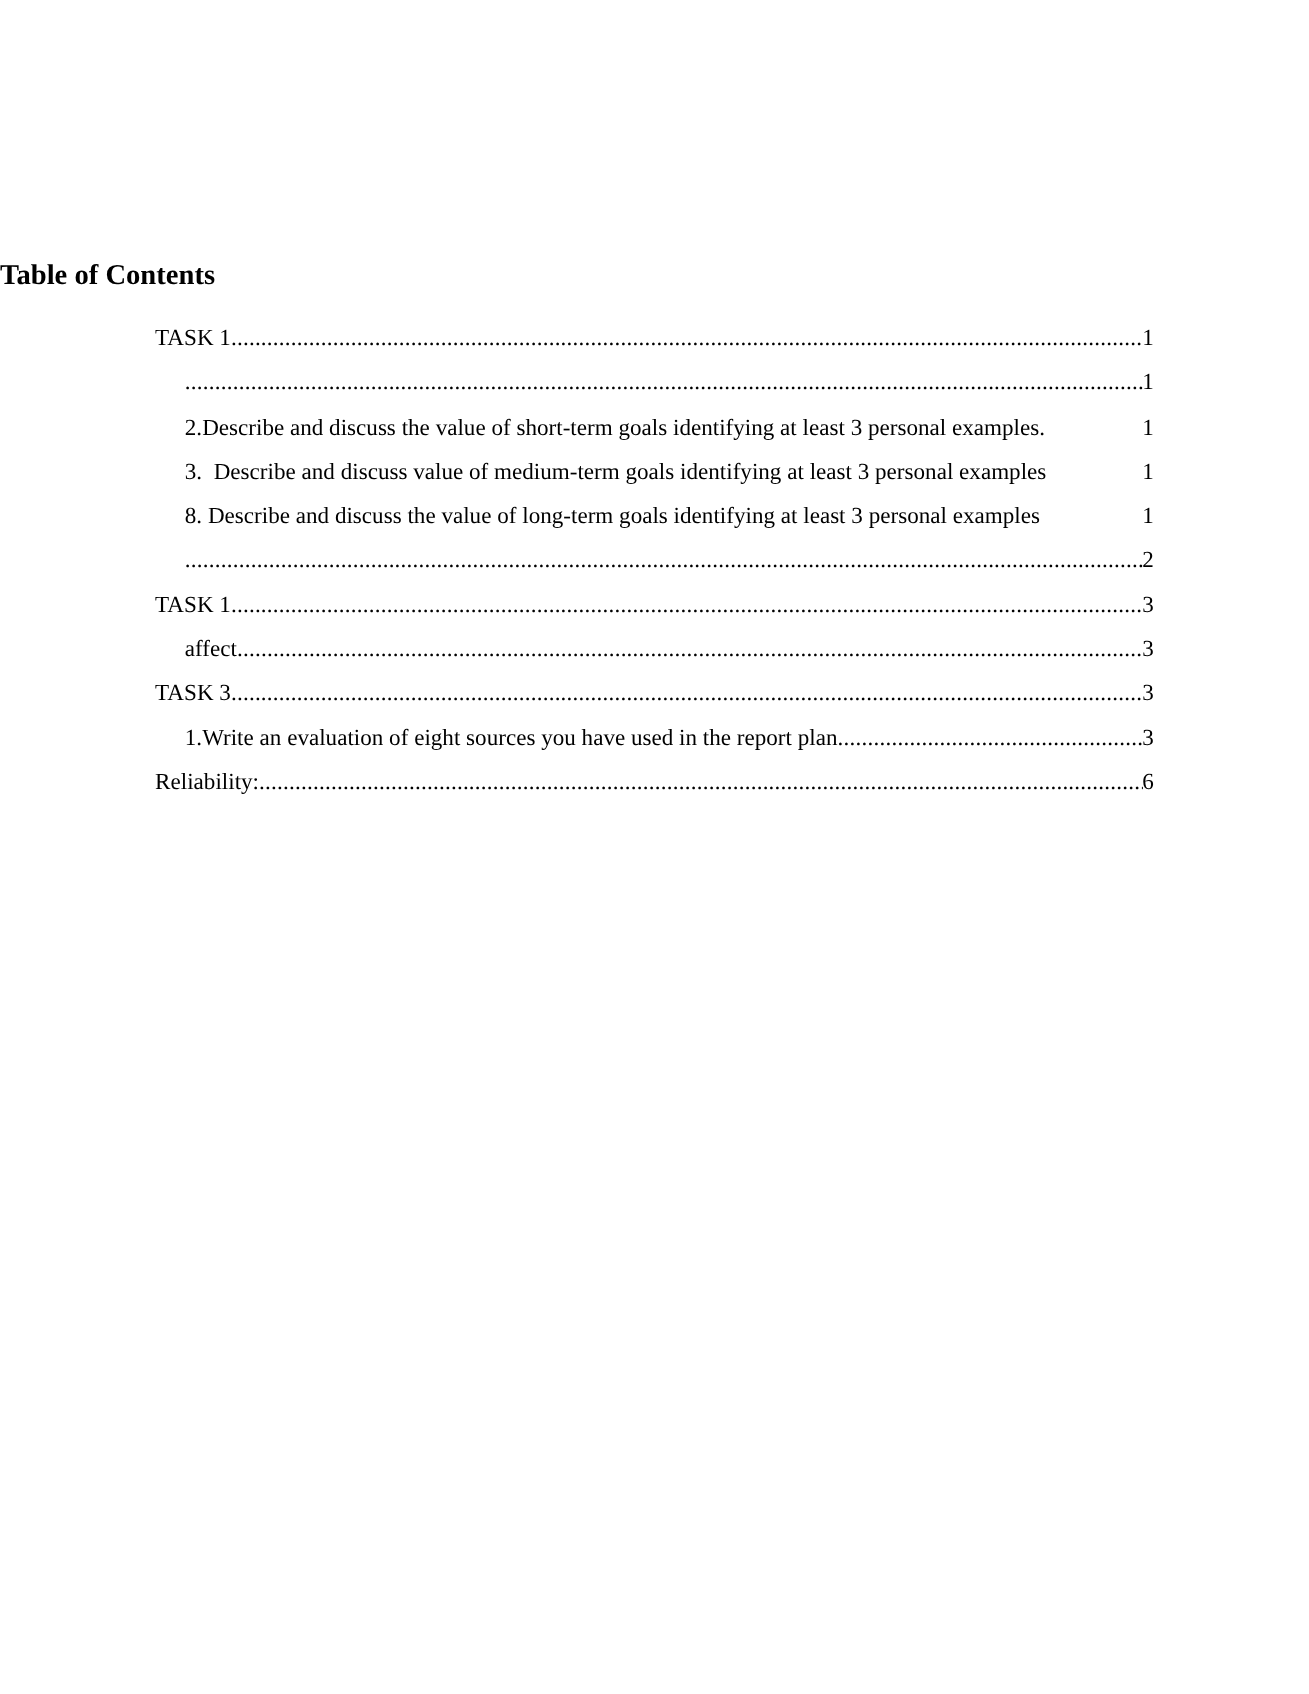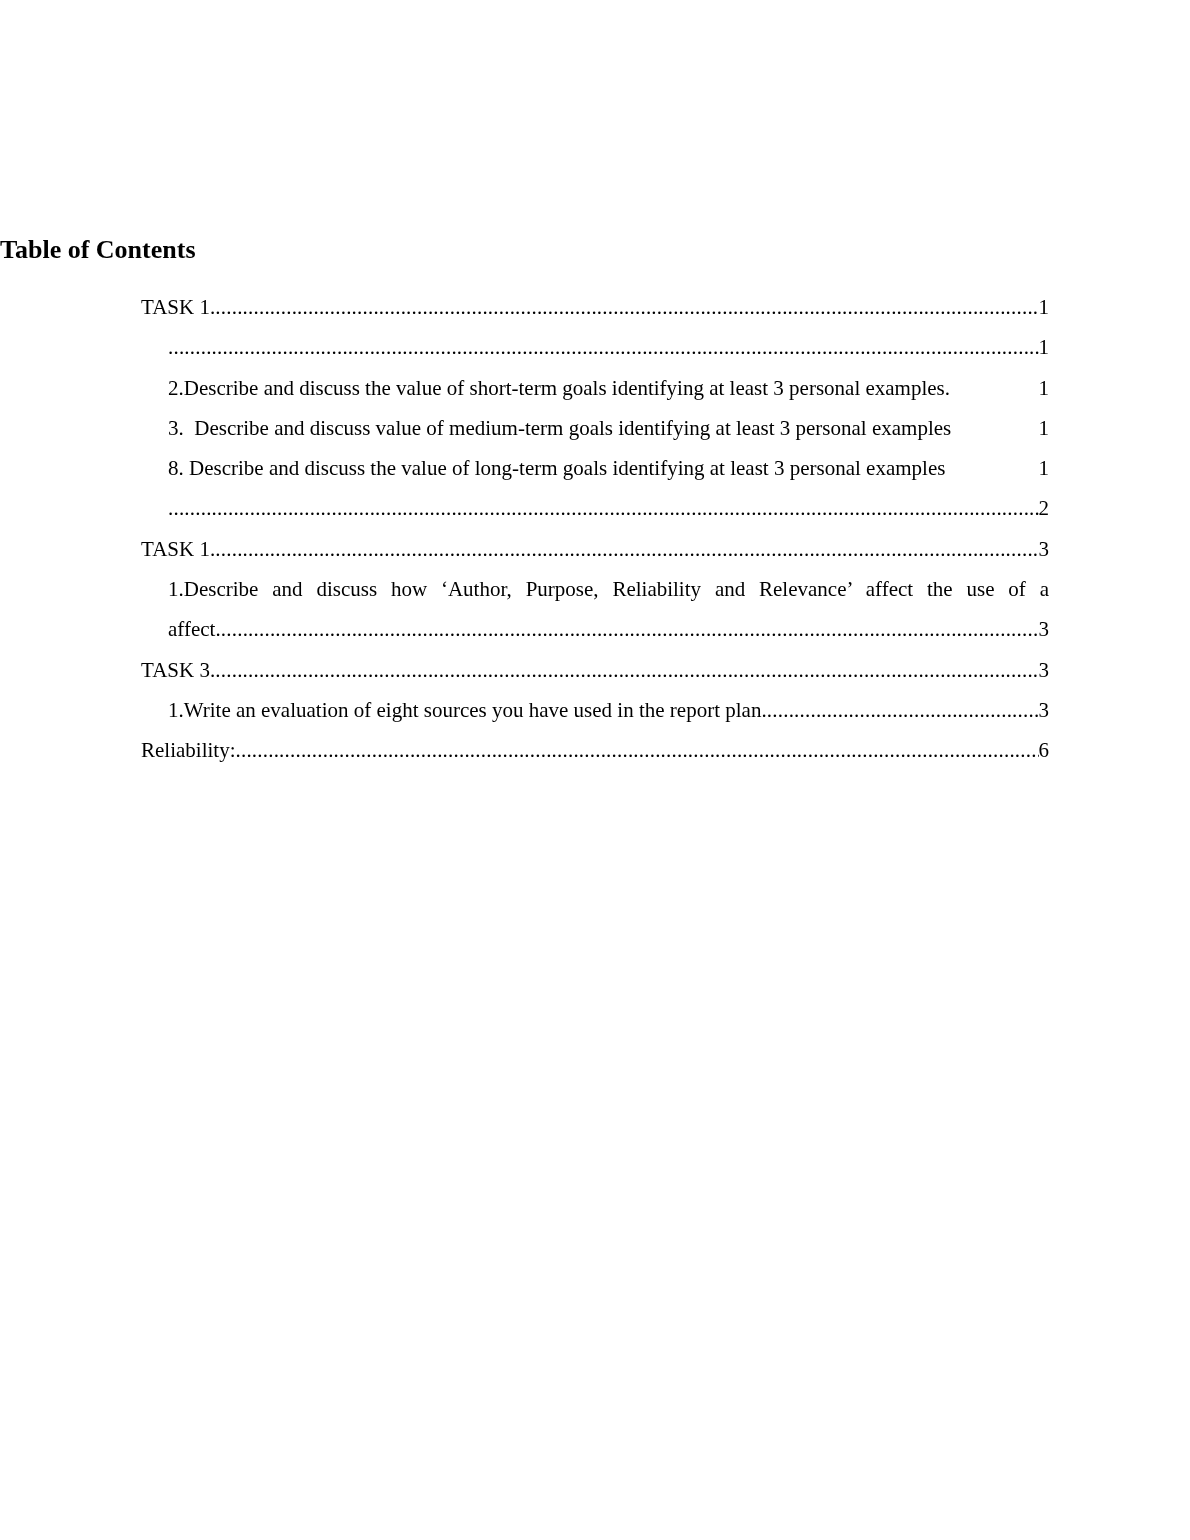--- a/index.html
+++ b/index.html
@@ -125,21 +125,20 @@
 
     <div class="entry level1">
       <div class="row">
         <span class="text">TASK 1</span>
         <span class="leader"></span>
         <span class="page-num">3</span>
       </div>
     </div>
 
     <div class="entry level2">
-      <div class="justify-line">1.Describe and discuss how ‘Author, Purpose, Reliability and Relevance’ affect the use of a</div>
       <div class="row">
         <span class="text">affect</span>
         <span class="leader"></span>
         <span class="page-num">3</span>
       </div>
     </div>
 
     <div class="entry level1">
       <div class="row">
         <span class="text">TASK 3</span>

